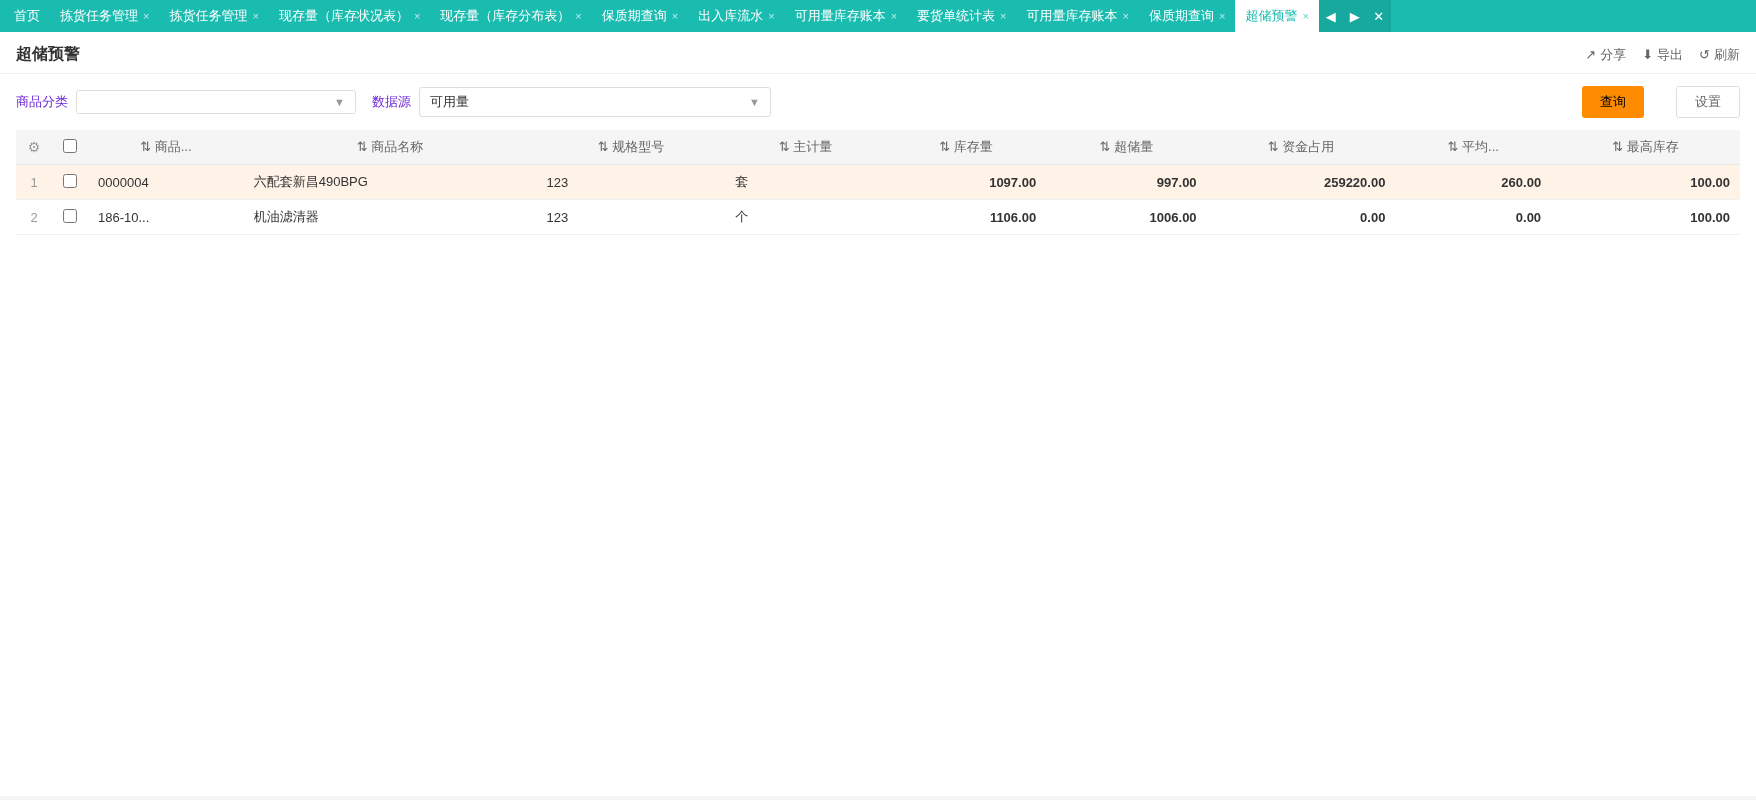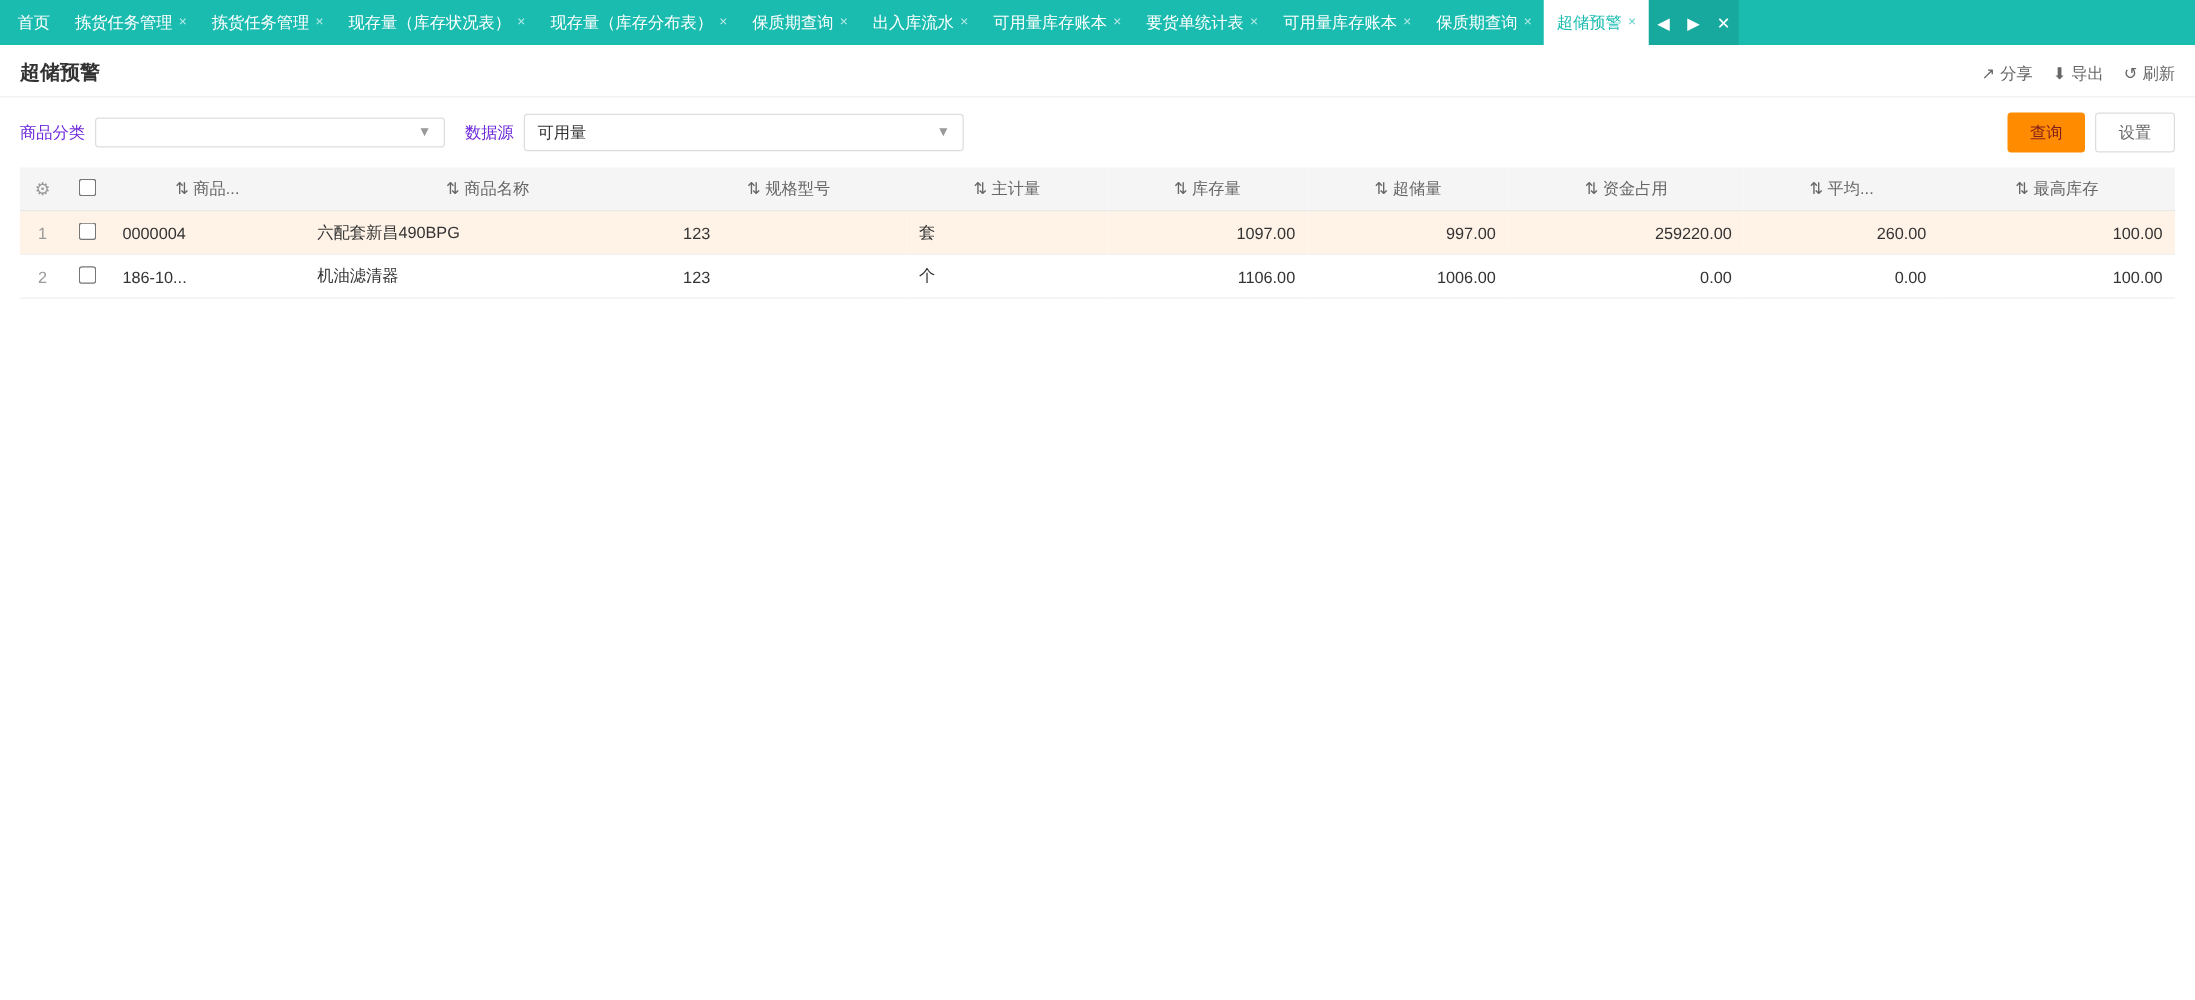--- a/index.html
+++ b/index.html
@@ -3,22 +3,22 @@
   <meta charset="utf-8">
   <style>
     * { box-sizing: border-box; margin: 0; padding: 0; }
     body { font-family: "Microsoft YaHei", "PingFang SC", sans-serif; font-size: 13px; background: #f5f5f5; color: #333; }
 
     
     .top-nav {
       background: #1abcb0;
       display: flex;
       align-items: center;
-      height: 36px;
-      padding: 4px 4px;
+      height: 20px;
+      padding: 16px 4px;
       overflow: hidden;
       white-space: nowrap;
     }
     .top-nav .nav-item {
       display: inline-flex;
       align-items: center;
       padding: 0 10px;
       height: 36px;
       color: #fff;
       font-size: 13px;
@@ -113,35 +113,36 @@
     }
     .filter-select .arrow { color: #999; font-size: 11px; margin-left: 8px; }
 
     .filter-actions {
       margin-left: auto;
       display: flex;
       gap: 8px;
     }
     .btn-query {
       background: #ff8c00;
-      color: #7f1d1d;
+      color: #000000;
       border: none;
       border-radius: 3px;
       padding: 6px 18px;
       cursor: pointer;
       font-size: 13px;
     }
     .btn-settings {
       background: #fff;
       color: #666;
       border: 1px solid #ddd;
       border-radius: 3px;
       padding: 6px 18px;
       cursor: pointer;
       font-size: 13px;
+      margin-left: 24px;
     }
 
     
     .table-container {
       padding: 0 16px;
     }
     table {
       width: 100%;
       border-collapse: collapse;
       font-size: 13px;
@@ -184,21 +185,21 @@
       width: 14px;
       height: 14px;
     }
     .gear-icon {
       color: #999;
       font-size: 14px;
       cursor: pointer;
     }
 
     
-    .num-right { text-align: right; }
+    .num-right { text-align: right; font-weight: bold; }
   </style>
 </head>
 <body>
 
 <div class="top-nav">
   <div class="nav-item">
     <span>首页</span>
   </div>
   <div class="nav-item">
     <span>拣货任务管理</span>

